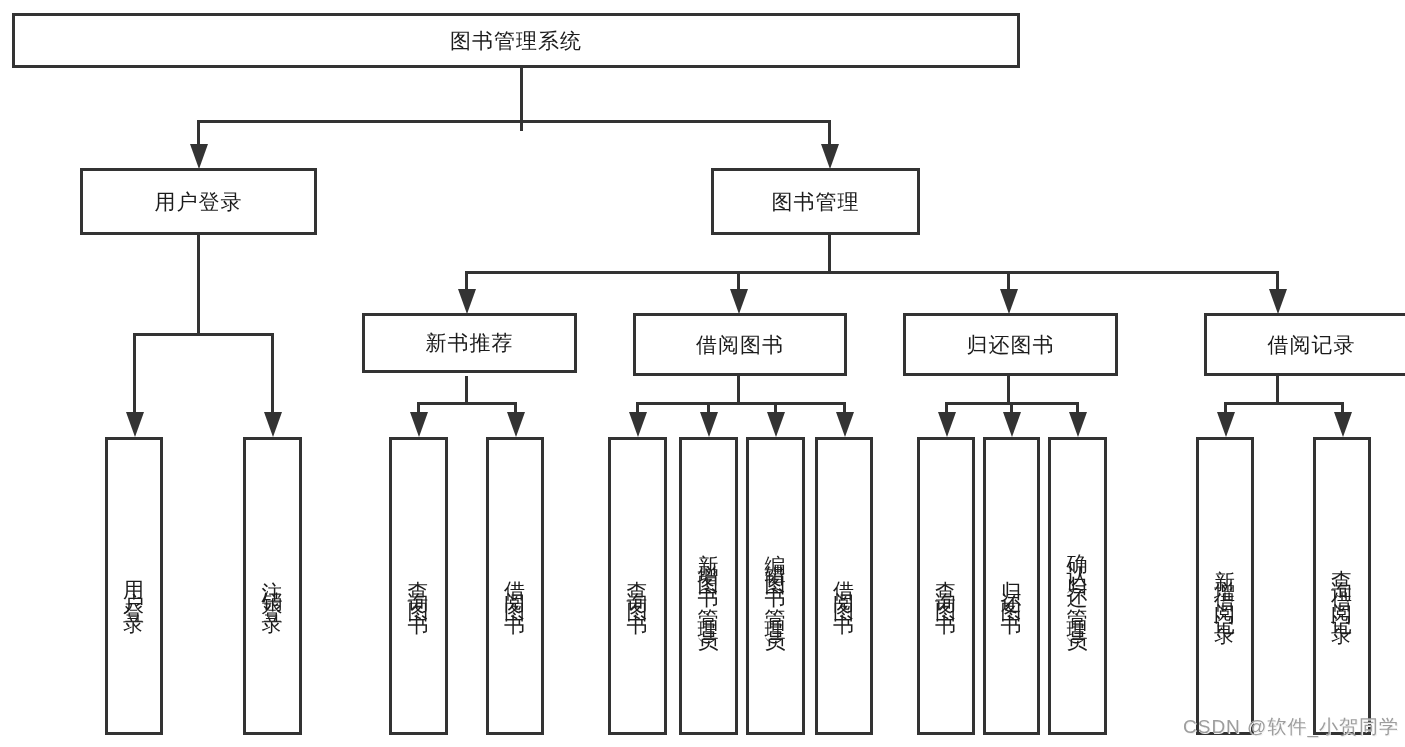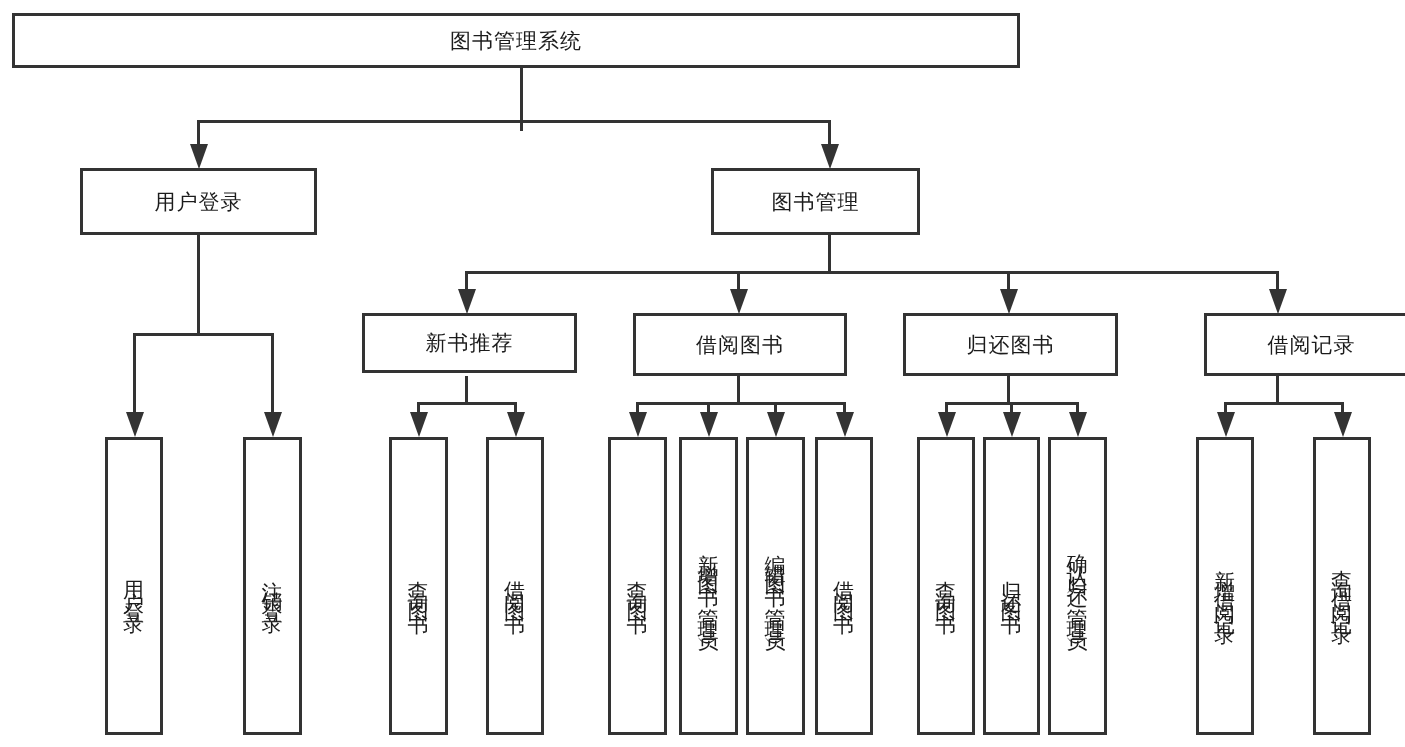--- a/index.html
+++ b/index.html
@@ -192,14 +192,15 @@
     <span class="vtext">确认归还（管理员）</span>
   </div>
 
   <div class="vbox" style="left:1196px; top:437px; width:58px; height:298px;">
     <span class="vtext">新增借阅记录</span>
   </div>
   <div class="vbox" style="left:1313px; top:437px; width:58px; height:298px;">
     <span class="vtext">查询借阅记录</span>
   </div>
 
+  <div class="watermark">CSDN @软件_小贺同学</div>
 
 </div>
 
 </body></html>

